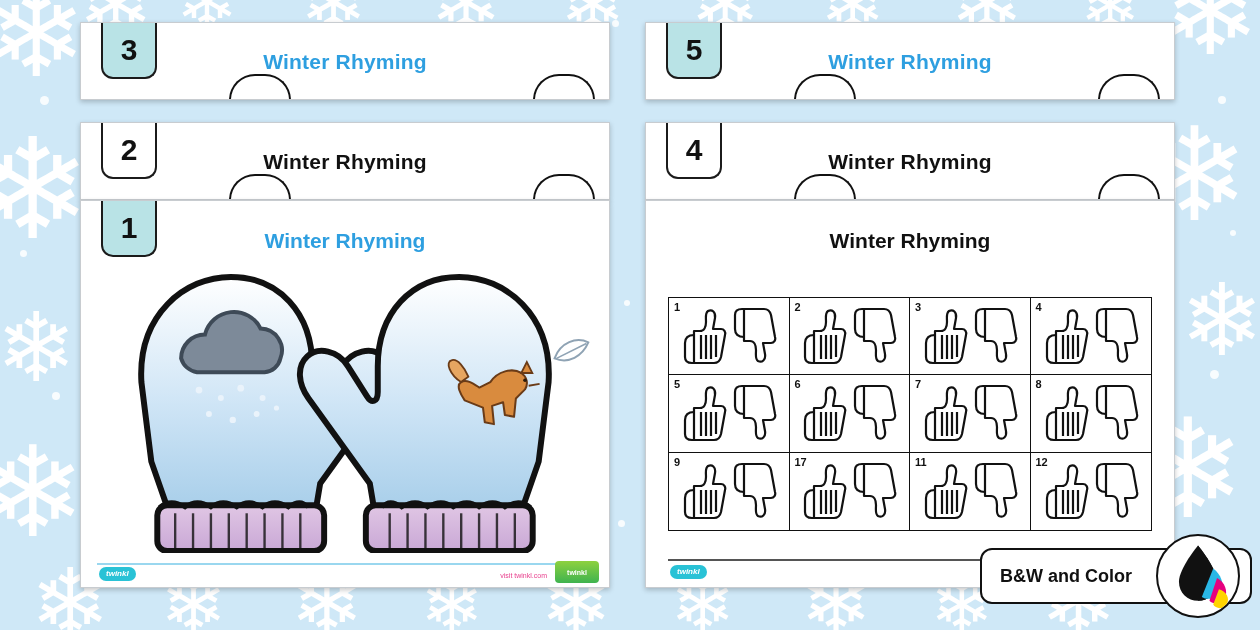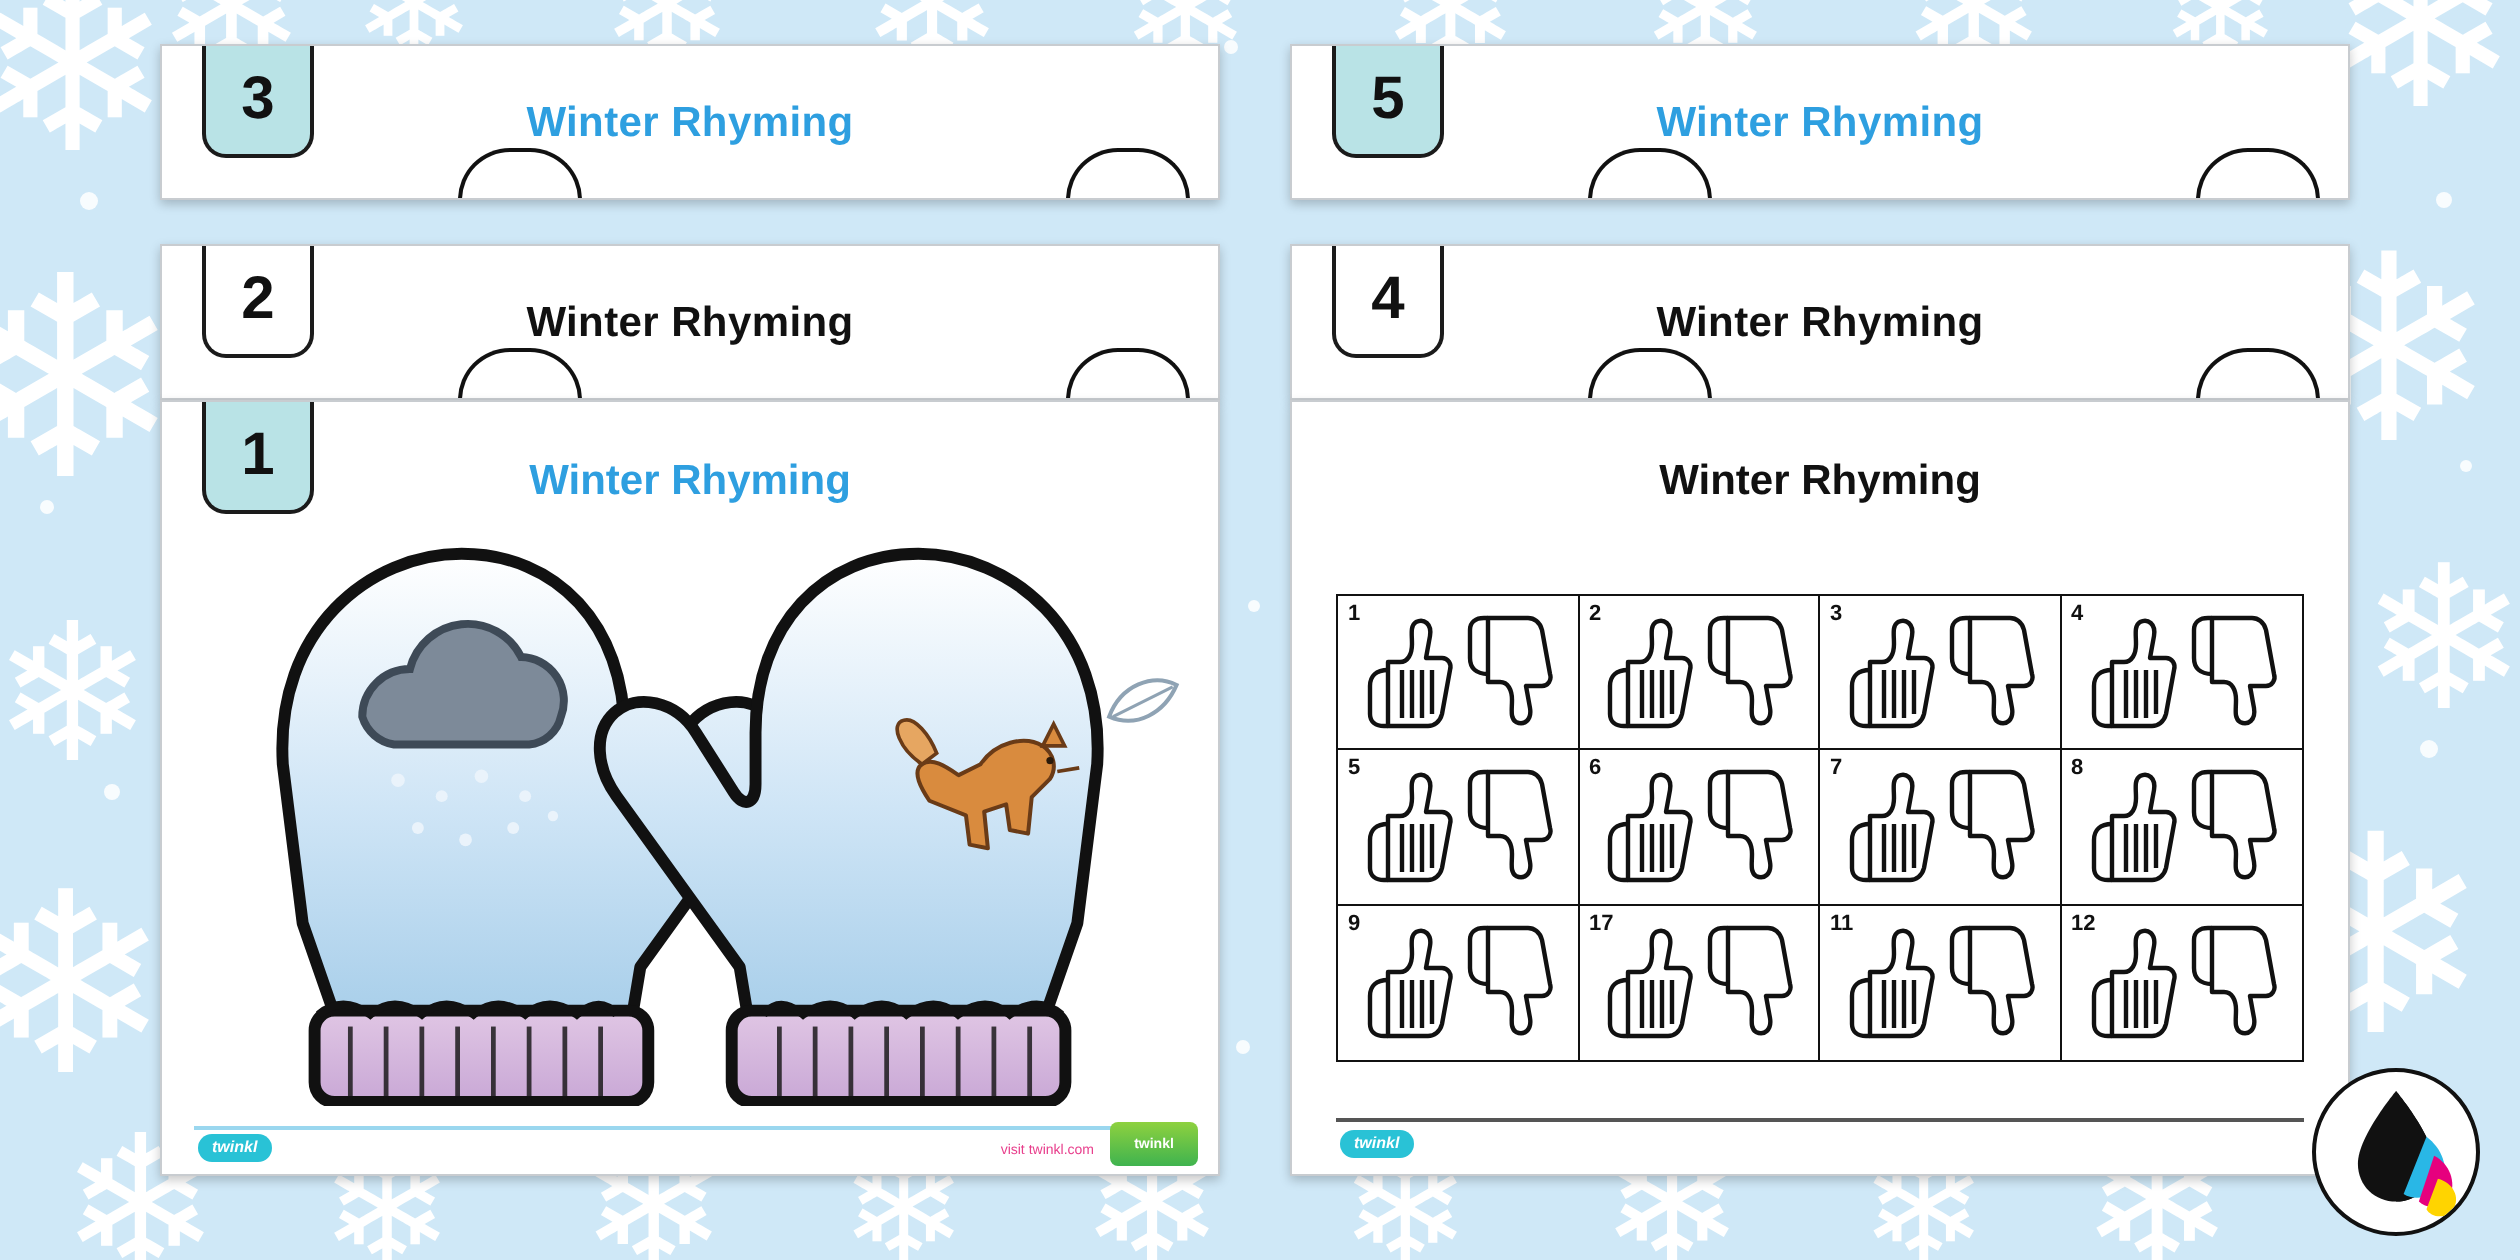--- a/index.html
+++ b/index.html
@@ -575,20 +575,23 @@
           </div>
 
         </div>
 
         <div class="ws-footer-bar"></div>
         <div class="ws-twinkl">twinkl</div>
       </div>
     </div>
   </div>
 
+  <div class="bw-badge">
+    <span>B&amp;W and Color</span>
+  </div>
   <div class="ink-circle">
     <svg class="ink-svg" viewBox="0 0 84 84">
       <path d="M42 10 C42 10 62 34 62 48 C62 60 53 68 42 68 C31 68 22 60 22 48 C22 34 42 10 42 10 Z" fill="#111"></path>
       <path d="M42 10 C42 10 62 34 62 48 C62 60 53 68 42 68 L42 10 Z" fill="#111"></path>
       <path d="M58 34 C66 40 70 50 66 58 C62 66 52 68 46 64 Z" fill="#29b7e6"></path>
       <path d="M62 44 C70 48 74 58 70 66 C66 72 58 72 54 68 Z" fill="#e6007e"></path>
       <path d="M64 56 C72 58 76 66 72 72 C68 78 60 76 58 72 Z" fill="#ffd400"></path>
     </svg>
   </div>
 

